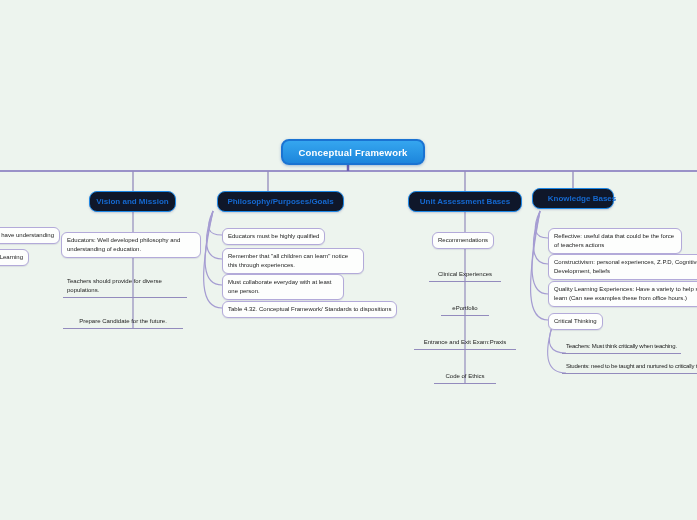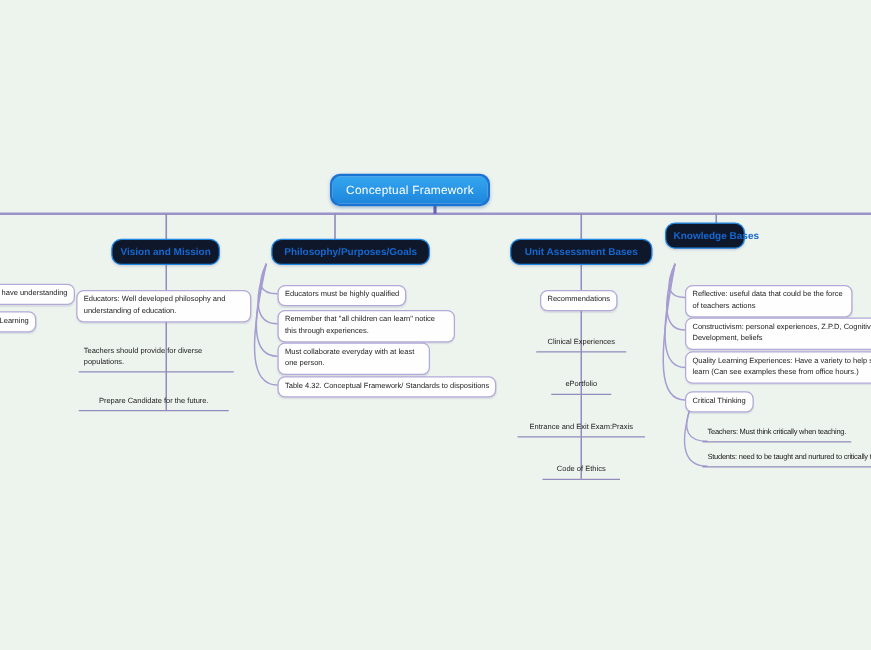--- a/index.html
+++ b/index.html
@@ -3,24 +3,24 @@
 <meta charset="utf-8">
 <style>
   html,body{margin:0;padding:0;}
   body{width:697px;height:520px;overflow:hidden;background:var(--canvas-bg,#edf4ee);
        font-family:"Liberation Sans","DejaVu Sans",sans-serif;}
   #canvas{position:relative;width:697px;height:520px;overflow:hidden;}
   svg.lines{position:absolute;left:0;top:0;z-index:1;}
 
   .node{position:absolute;z-index:2;box-sizing:border-box;}
 
-  .root-node{left:264px;top:139px;width:128px;height:26px;
+  .root-node{left:281px;top:139px;width:144px;height:26px;
     background:linear-gradient(180deg,#35a6ef,#1d86dc);
     border:2px solid var(--accent-blue-dark,#1a73d2);border-radius:8px;
-    color:#ffffff;font-weight:normal;font-size:9.5px;letter-spacing:.2px;
+    color:#ffffff;font-weight:bold;font-size:9.5px;letter-spacing:.2px;
     display:flex;align-items:center;justify-content:center;
     box-shadow:0 1px 3px rgba(30,80,160,.35);}
 
   .cat{height:21px;background:#0f172a;border:1.6px solid var(--accent-blue,#1e88e5);
     border-radius:8px;color:var(--accent-blue-text,#1568cf);font-weight:bold;font-size:8px;
     display:flex;align-items:center;justify-content:center;white-space:nowrap;
     box-shadow:0 1px 2px rgba(80,80,140,.25);}
 
   .box{background:#fdfefd;border:1px solid var(--box-border,#b3aad9);border-radius:6px;
     padding:3px 5px;font-size:6px;line-height:1.5;color:#1c1c1c;
@@ -73,21 +73,21 @@
       <path d="M552,327 C546,344 550,353 566,353"></path>
       <path d="M552,327 C543,358 548,373 566,373"></path>
     </g>
   </svg>
 
   <div class="node root-node">Conceptual Framework</div>
 
   <div class="node cat" style="left:89px;top:191px;width:87px;">Vision and Mission</div>
   <div class="node cat" style="left:205px;top:191px;width:127px;margin-left:12px;">Philosophy/Purposes/Goals</div>
   <div class="node cat" style="left:408px;top:191px;width:114px;">Unit Assessment Bases</div>
-  <div class="node cat" style="left:532px;top:178px;width:64px;padding-left:18px;">Knowledge Bases</div>
+  <div class="node cat" style="left:532px;top:188px;width:82px;padding-left:18px;">Knowledge Bases</div>
 
   <div class="node box right" style="left:-64px;top:227px;width:124px;">have understanding</div>
   <div class="node box right" style="left:-64px;top:249px;width:93px;">Learning</div>
 
   <div class="node box" style="left:61px;top:232px;width:140px;">Educators: Well developed philosophy and understanding of education.</div>
   <div class="node uline" style="left:63px;top:277px;width:124px;">Teachers should provide for diverse populations.</div>
   <div class="node uline center nowrap" style="left:63px;top:317px;width:120px;">Prepare Candidate for the future.</div>
 
   <div class="node box nowrap" style="left:222px;top:228px;">Educators must be highly qualified</div>
   <div class="node box" style="left:222px;top:248px;width:142px;">Remember that "all children can learn" notice this through experiences.</div>

